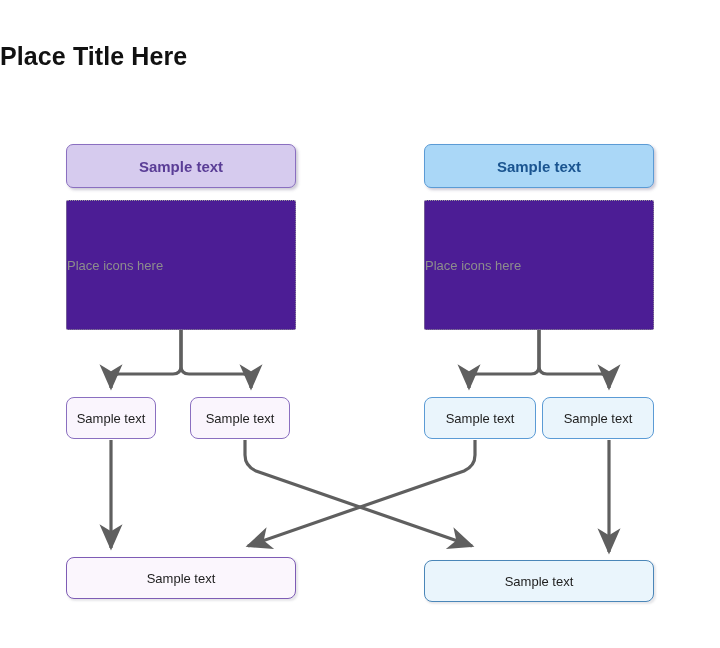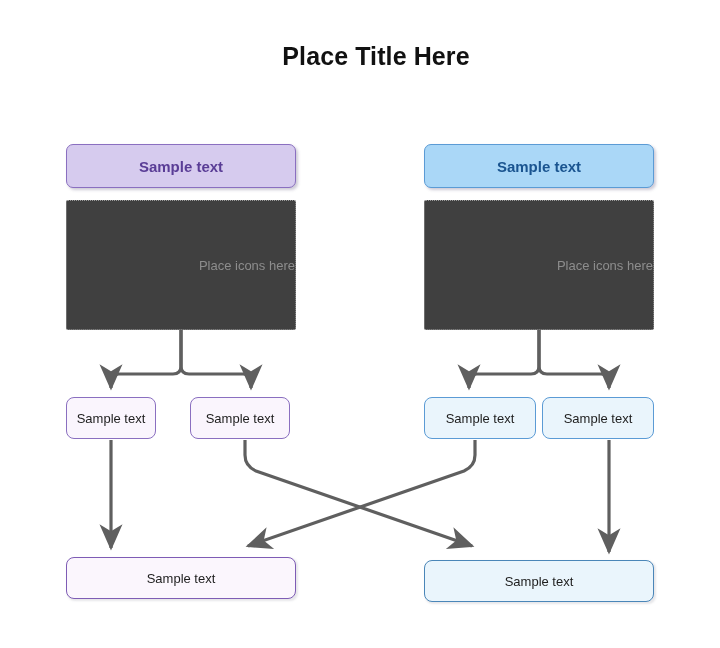--- a/index.html
+++ b/index.html
@@ -22,26 +22,24 @@
     width: 720px;
     height: 648px;
   }
 
   
   .page-title {
     position: absolute;
     left: 0;
     top: 42px;
     width: 680px;
-    text-align: center;
     font-size: 25px;
     font-weight: bold;
     color: #111111;
     letter-spacing: 0.1px;
-    margin-left: 36px;
   }
 
   
   #connectors {
     position: absolute;
     left: 0; top: 0;
     width: 720px;
     height: 648px;
     pointer-events: none;
   }
@@ -75,25 +73,25 @@
     background: #aad7f7;
     border-color: #5b9bd5;
     color: #1a5490;
   }
 
   
   .placeholder {
     position: absolute;
     box-sizing: border-box;
     border: 1.3px dotted #9a9a9a;
-    background: #404040;
+    background: #4c1d95;
     border-radius: 2px;
     display: flex;
     align-items: center;
-    justify-content: flex-end;
+    justify-content: flex-start;
     font-size: 13px;
     color: #8d8d8d;
   }
 
   
   .node.mid {
     height: 42px;
     border-width: 1.1px;
     border-style: solid;
     font-size: 13px;

